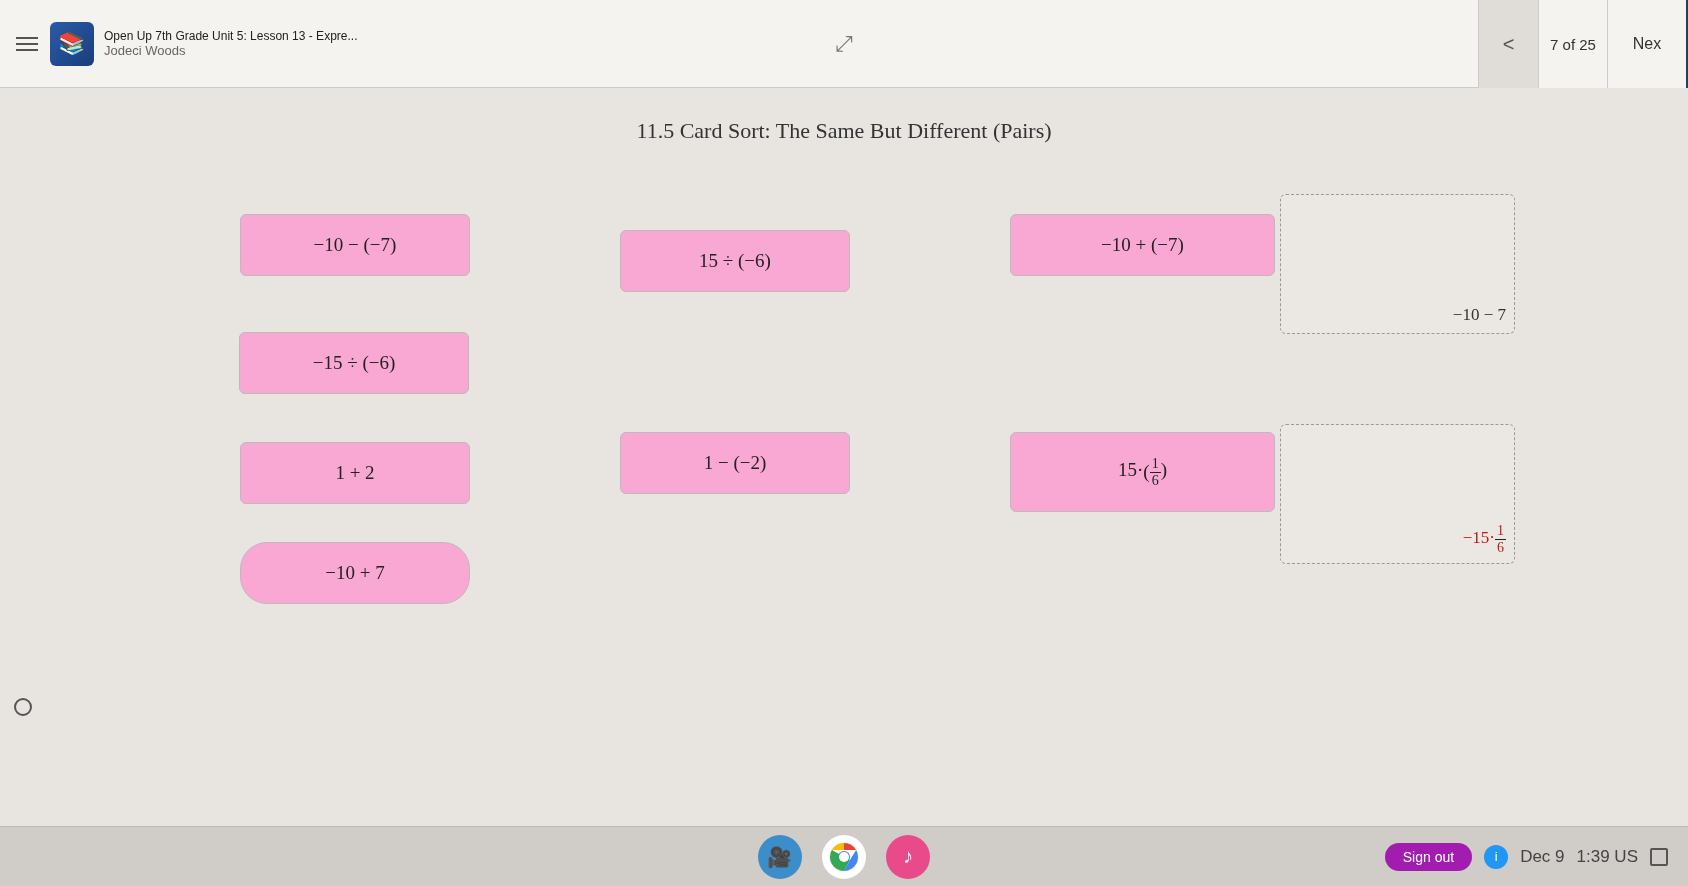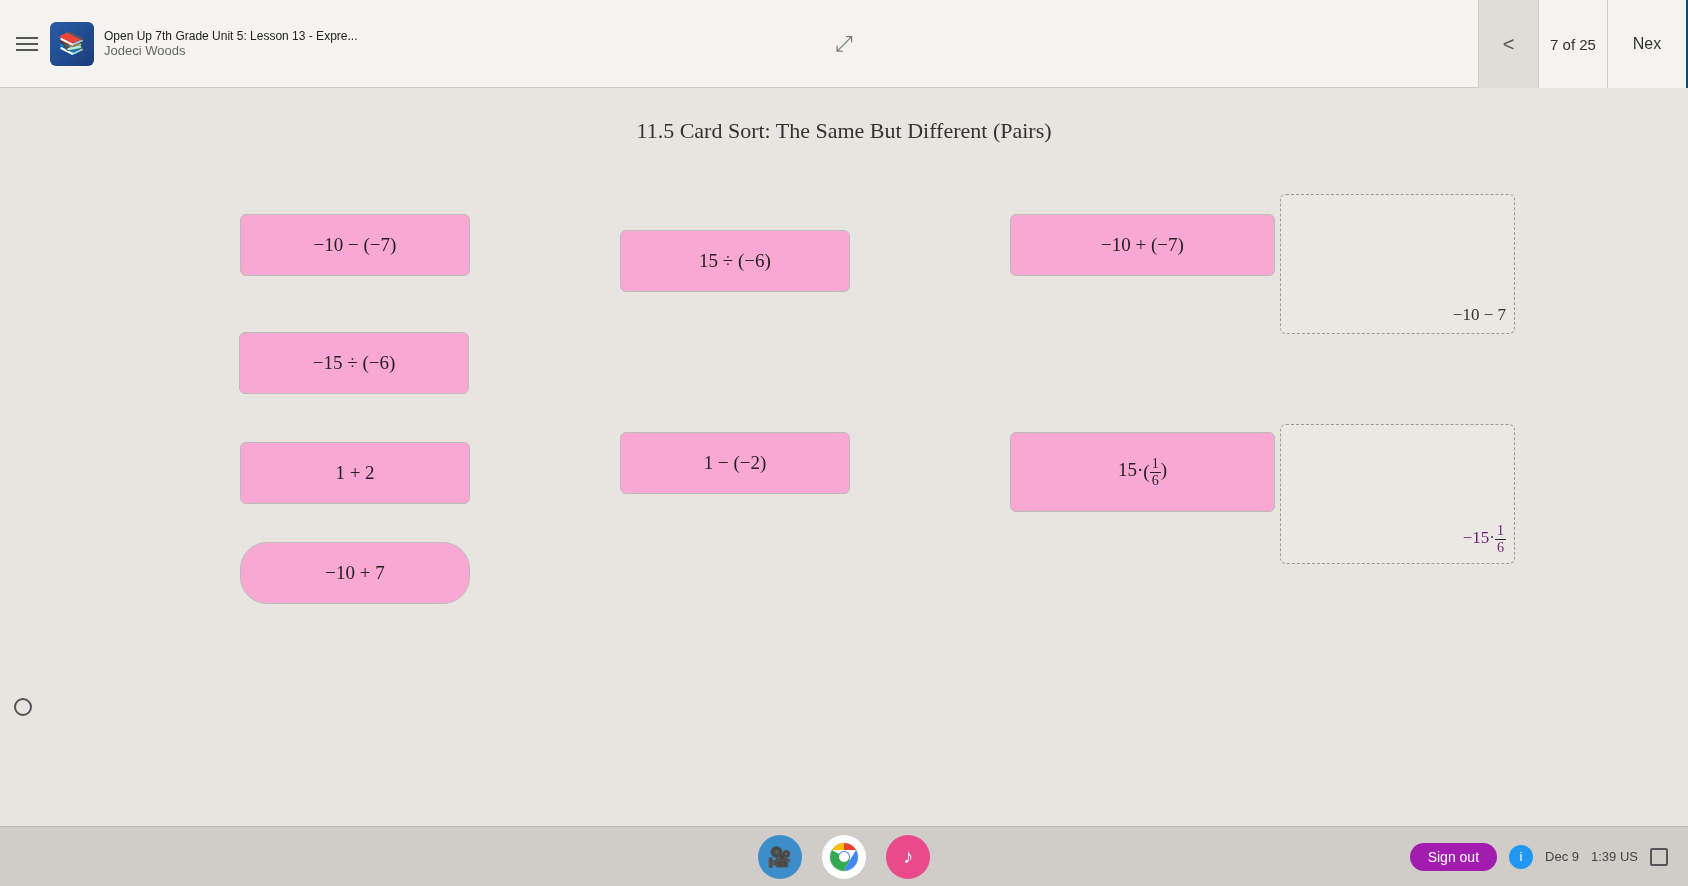--- a/index.html
+++ b/index.html
@@ -156,21 +156,21 @@
       border: none;
       border-radius: 20px;
       padding: 6px 18px;
       font-size: 14px;
       font-family: sans-serif;
       cursor: pointer;
     }
 
     .taskbar-info {
       font-family: sans-serif;
-      font-size: 13px;
+      font-size: 17px;
       color: #444;
     }
 
     .circle-indicator {
       position: absolute;
       left: 14px;
       bottom: 110px;
       width: 18px; height: 18px;
       border: 2px solid #555;
       border-radius: 50%;
@@ -248,21 +248,21 @@
 
     <div class="card" style="left:180px; top:358px; width:230px; height:62px;border-radius:27px;">
       <span class="math">−10 + 7</span>
     </div>
 
     <div class="drop-zone" style="left:1220px; top:10px; width:235px; height:140px; display:flex; align-items:flex-end; justify-content:flex-end; padding:8px;">
       <span class="math" style="font-size:17px; color:#333;">−10 − 7</span>
     </div>
 
     <div class="drop-zone" style="left:1220px; top:240px; width:235px; height:140px; display:flex; align-items:flex-end; justify-content:flex-end; padding:8px;">
-      <span class="math" style="font-size:17px; color:#701a75;">
+      <span class="math" style="font-size:17px; color:#b91c1c;">
         −15·<span class="frac">
             <span class="frac-num">1</span>
             <span class="frac-den">6</span>
           </span>
       </span>
     </div>
 
   </div>
 
   <div class="circle-indicator"></div>

